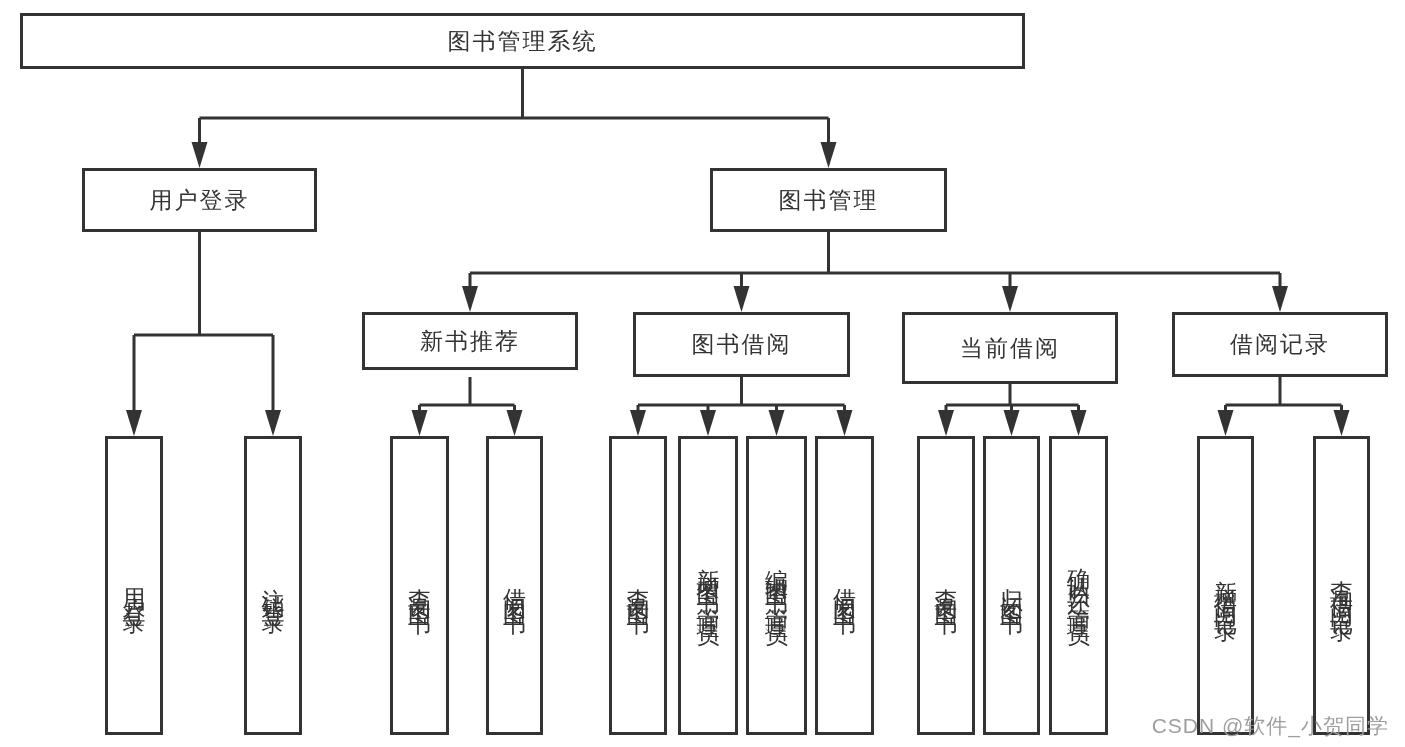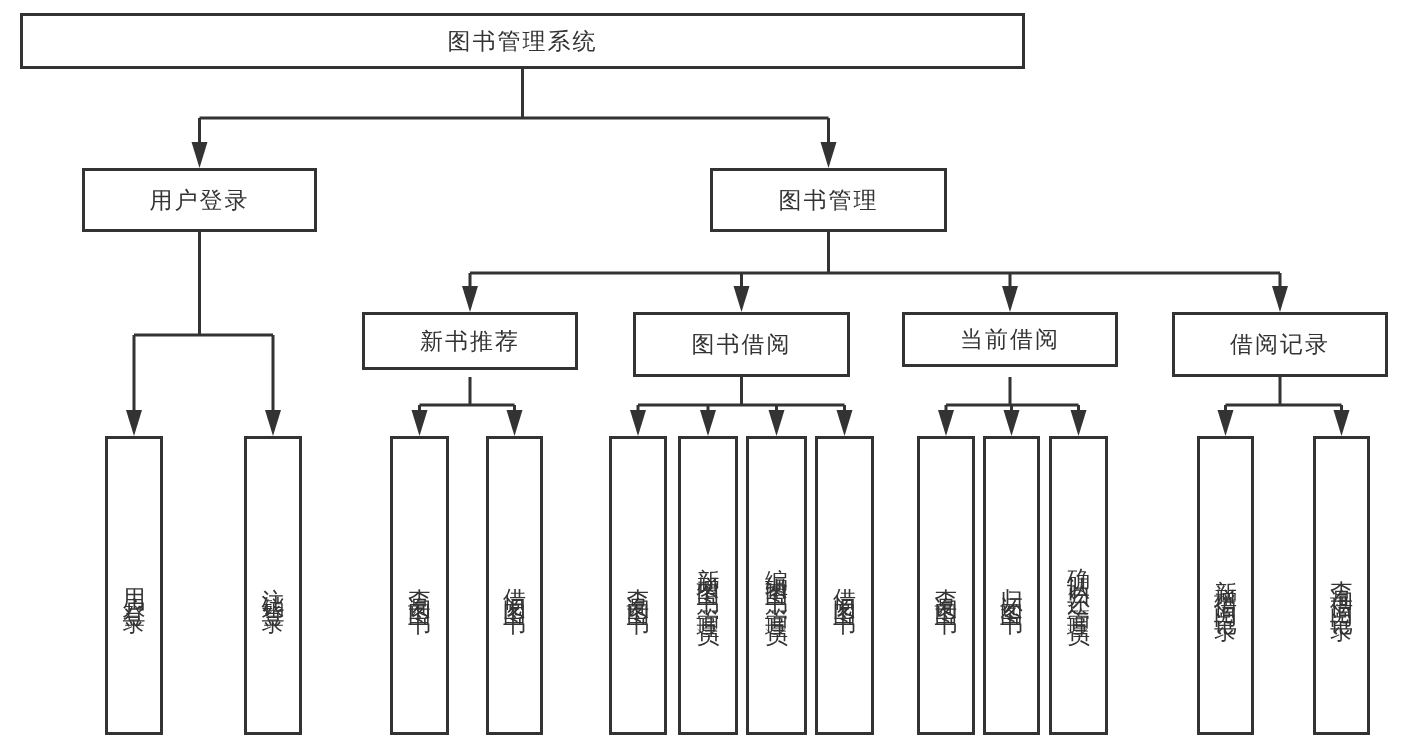--- a/index.html
+++ b/index.html
@@ -117,21 +117,21 @@
   <div class="box hbox" style="left:710px; top:168px; width:237px; height:64px;text-align:right;">
     <span>图书管理</span>
   </div>
 
   <div class="box hbox" style="left:362px; top:312px; width:216px; height:58px;">
     <span>新书推荐</span>
   </div>
   <div class="box hbox" style="left:633px; top:312px; width:217px; height:65px;">
     <span>图书借阅</span>
   </div>
-  <div class="box hbox" style="left:902px; top:312px; width:216px; height:55px;">
+  <div class="box hbox" style="left:902px; top:312px; width:216px; height:72px;">
     <span>当前借阅</span>
   </div>
   <div class="box hbox" style="left:1172px; top:312px; width:216px; height:65px;">
     <span>借阅记录</span>
   </div>
 
   <div class="box vbox" style="left:105px; top:436px; width:58px; height:299px;">
     <span>用户登录</span>
   </div>
   <div class="box vbox" style="left:244px; top:436px; width:58px; height:299px;">
@@ -168,14 +168,15 @@
     <span>确认归还（管理员）</span>
   </div>
 
   <div class="box vbox" style="left:1197px; top:436px; width:57px; height:299px;">
     <span>新增借阅记录</span>
   </div>
   <div class="box vbox" style="left:1313px; top:436px; width:57px; height:299px;">
     <span>查询借阅记录</span>
   </div>
 
+  <div class="watermark">CSDN @软件_小贺同学</div>
 
 </div>
 
 </body></html>

